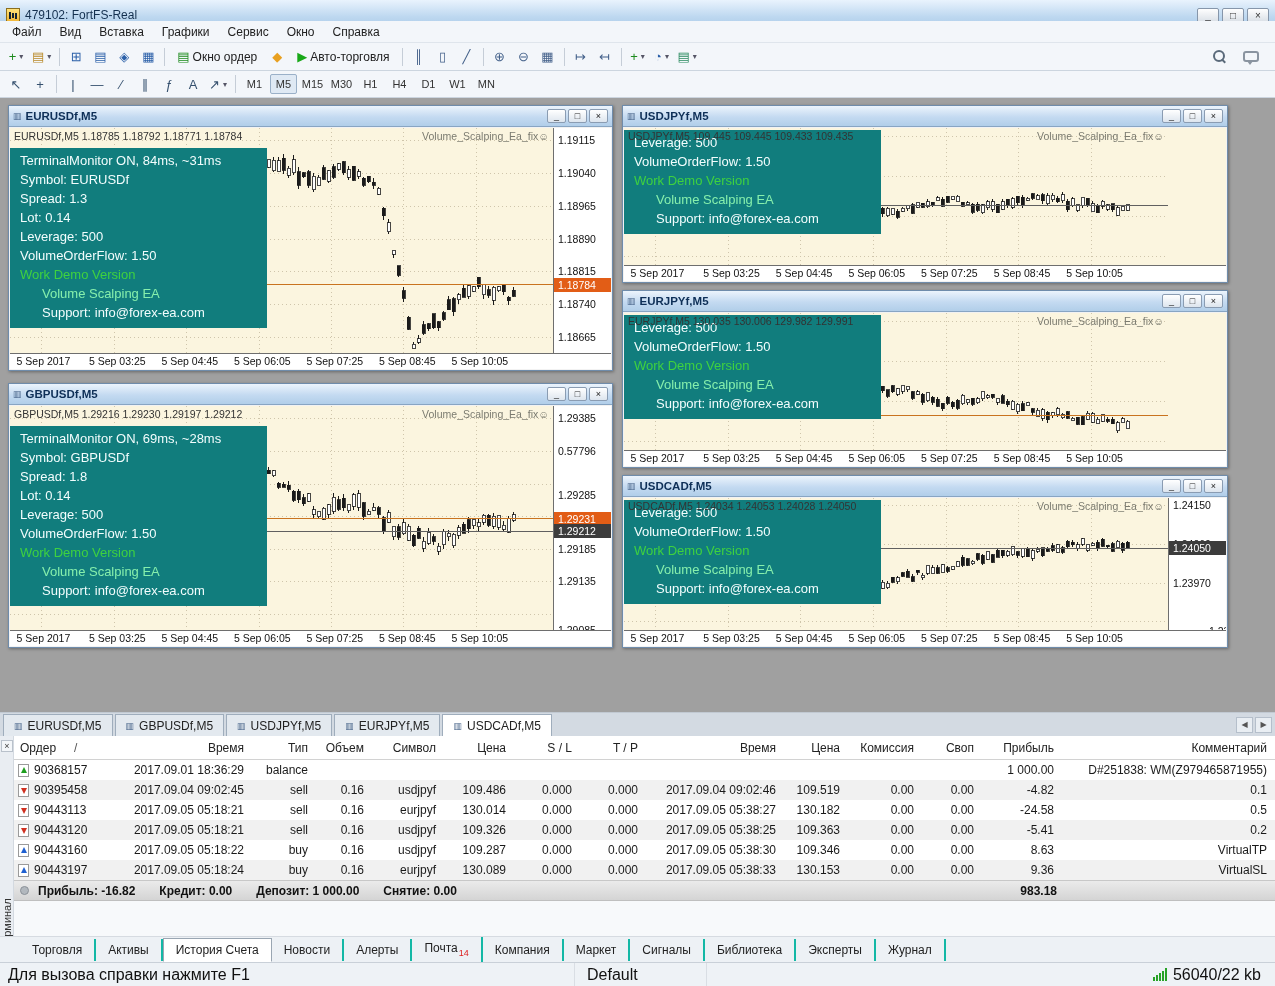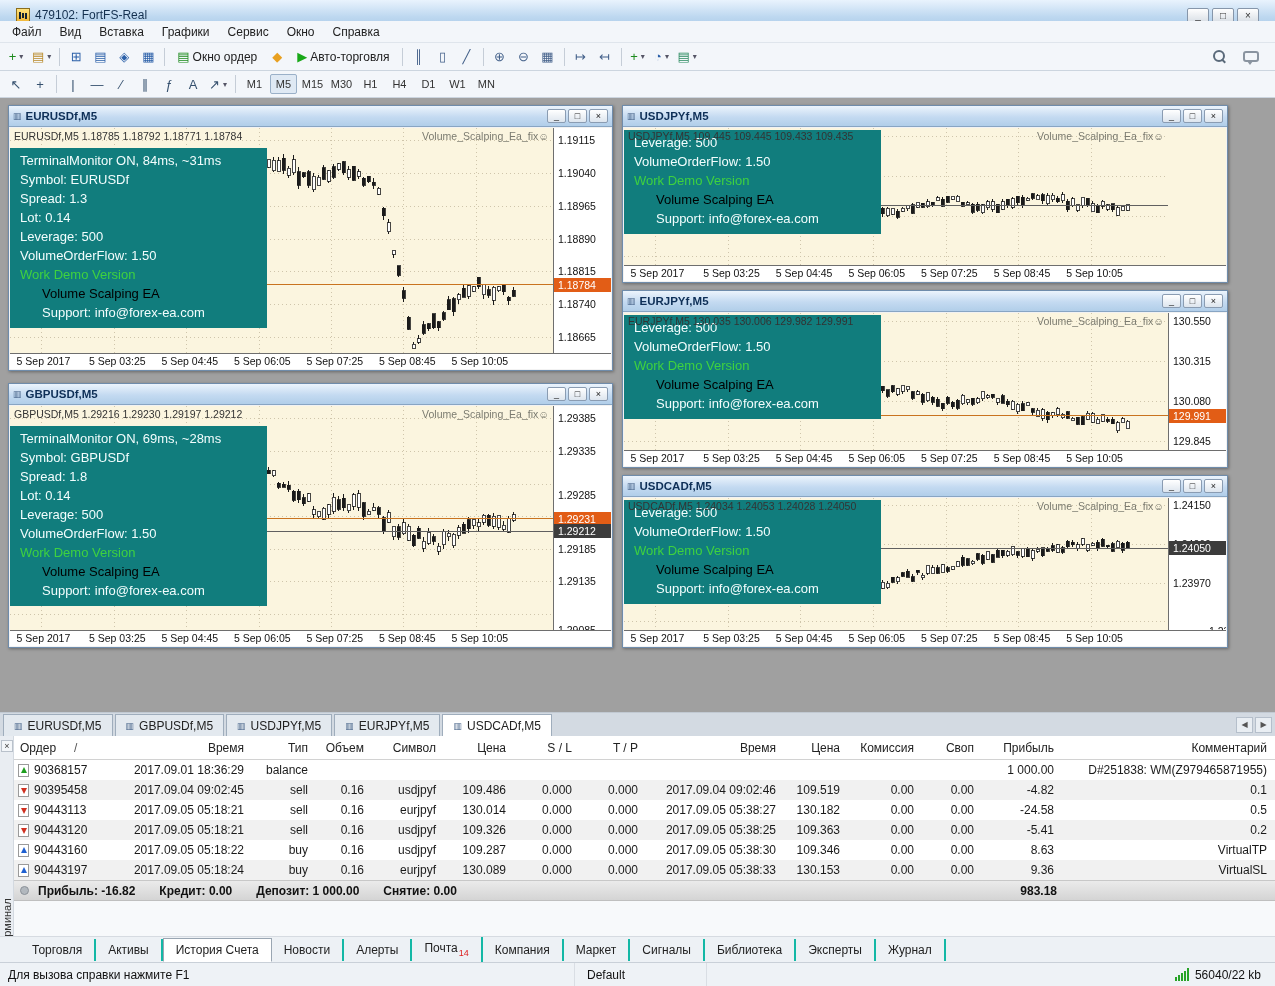--- a/index.html
+++ b/index.html
@@ -1,20 +1,20 @@
 <!DOCTYPE html>
 <html><head>
 <meta charset="utf-8">
 <style>
 *{margin:0;padding:0;box-sizing:border-box}
 html,body{width:1275px;height:986px;overflow:hidden}
 body{font-family:"Liberation Sans",sans-serif;background:#a0a0a0;position:relative;-webkit-user-select:none;user-select:none}
 .app{position:absolute;inset:0;background:#eef2f7}
 
-.titlebar{position:absolute;top:0;left:0;right:0;height:31px;background:linear-gradient(#e9f3fd,#bed8f0 55%,#a9c9e8);border-bottom:1px solid #7f9db9;display:flex;align-items:center;padding:0 16px;z-index:20}
+.titlebar{position:absolute;top:0;left:0;right:0;height:31px;background:linear-gradient(#e9f3fd,#bed8f0 55%,#a9c9e8);border-bottom:1px solid #7f9db9;display:flex;align-items:center;padding:0 6px;z-index:20}
 .app-icon{width:14px;height:14px;border:1px solid #8a6d1e;background:linear-gradient(#ffe27a,#f2b93b);margin-right:5px;position:relative}
 .app-icon::after{content:'';position:absolute;left:2px;top:3px;width:8px;height:7px;background:
  linear-gradient(#123 0 0) left/2px 7px no-repeat,
  linear-gradient(#123 0 0) center/2px 5px no-repeat,
  linear-gradient(#123 0 0) right/2px 6px no-repeat}
 .title-text{font-size:12px;color:#14304f;flex:1;white-space:nowrap}
 .win-btn{width:22px;height:15px;border:1px solid #8696aa;border-radius:2px;background:linear-gradient(#fefefe,#d9dfe6);margin-left:3px;font-size:10px;line-height:13px;text-align:center;color:#333}
 
 .menubar{position:absolute;top:21px;left:0;right:0;height:22px;background:#f3f6fa;border-bottom:1px solid #dfe5ec;display:flex;align-items:center;padding:0 3px;z-index:20}
 .menu-item{font-size:12px;color:#222;padding:3px 9px}
@@ -54,21 +54,21 @@
 .pmarker.orange{background:#e25d16}
 .pmarker.dark{background:#3c3c3c}
 .pline{position:absolute;left:0;right:0;height:1px;z-index:2}
 .pline.orange{background:#c9731f}
 .pline.dark{background:#606060}
 .ohlc{position:absolute;top:2px;left:4px;font-size:10.5px;color:#333;white-space:nowrap;z-index:6}
 .ea-corner{position:absolute;top:2px;right:4px;font-size:10.5px;color:#7b7b70;z-index:6}
 .ea-overlay{position:absolute;left:0;width:257px;background:#117d7d;padding:3px 0 6px 10px;z-index:5}
 .ov-line{font-size:13px;line-height:19px;color:#f2fdfd;white-space:nowrap}
 .ov-green{color:#3fd23f}
-.ov-blue{color:#000000}
+.ov-blue{color:#86efac}
 .ov-ind{padding-left:22px}
 
 .chart-tabs{position:absolute;top:712px;left:0;right:0;height:24px;background:#d3dae2;border-top:1px solid #c1c9d2;display:flex;align-items:flex-end;padding:2px 3px 0;z-index:20}
 .ctab{height:22px;display:flex;align-items:center;gap:5px;padding:0 10px;font-size:12px;color:#222;background:#e3e9ef;border:1px solid #9fadbc;border-bottom:none;margin-right:2px;white-space:nowrap}
 .ctab.active{background:#fff}
 .ctab-icon{font-size:9px;color:#49658a}
 .ctab-arrows{margin-left:auto;display:flex;gap:2px;align-self:center;padding-bottom:2px}
 .ctab-arrow{width:17px;height:16px;display:flex;align-items:center;justify-content:center;font-size:8px;color:#555;border:1px solid #b5bfcb;background:#e9eef3}
 
 .terminal{position:absolute;top:736px;left:0;right:0;height:226px;background:#fff;z-index:20}
@@ -94,21 +94,21 @@
 .summary{position:absolute;top:880px;left:14px;right:0;height:21px;background:linear-gradient(#ebebeb,#d4d4d4);border-top:1px solid #c8c8c8;border-bottom:1px solid #bfbfbf;display:flex;align-items:center;font-size:12px;font-weight:bold;color:#111;z-index:21}
 .sum-icon{width:9px;height:9px;border-radius:50%;background:#b2b8be;border:1px solid #8b9199;margin:0 9px 0 6px;flex-shrink:0}
 .sum-item{margin-right:24px;white-space:nowrap}
 .balance-total{position:absolute;right:218px;font-weight:bold}
 .term-gap{position:absolute;top:901px;left:14px;right:0;height:35px;background:#f7f9fb;z-index:21}
 .term-tabs{position:absolute;top:936px;left:0;right:0;height:26px;background:#edf1f5;border-top:1px solid #d6dbe1;display:flex;align-items:center;padding-left:20px;z-index:23}
 .ttab{position:relative;padding:4px 12px;font-size:12px;color:#222;border-right:2px solid #14b8a6;white-space:nowrap}
 .ttab.active{background:#fff;border:1px solid #9aa6b2;border-bottom-color:#fff}
 .badge{color:#d22;font-size:9px;vertical-align:sub;margin-left:1px}
 
-.statusbar{position:absolute;top:962px;left:0;right:0;height:24px;background:#eef2f6;border-top:1px solid #c9d0d8;display:flex;align-items:stretch;font-size:12px;color:#111;z-index:24}
+.statusbar{position:absolute;top:962px;left:0;right:0;height:24px;background:#eef2f6;border-top:1px solid #c9d0d8;display:flex;align-items:stretch;font-size:16px;color:#111;z-index:24}
 .sb-help{width:575px;display:flex;align-items:center;padding-left:8px;border-right:1px solid #d9dee4}
 .sb-profile{width:132px;display:flex;align-items:center;padding-left:12px;border-right:1px solid #d9dee4}
 .sb-spacer{flex:1}
 .sb-traffic{display:flex;align-items:center;gap:6px;padding-right:14px}
 .bars{display:flex;align-items:flex-end;gap:1px;height:13px}
 .bars i{width:2px;background:#27a327;display:block}
 </style>
 </head>
 <body>
 
@@ -752,21 +752,21 @@
               <div class="ov-line ov-white">Spread: 1.8</div>
               <div class="ov-line ov-white">Lot: 0.14</div>
               <div class="ov-line ov-white">Leverage: 500</div>
               <div class="ov-line ov-white">VolumeOrderFlow: 1.50</div>
               <div class="ov-line ov-green">Work Demo Version</div>
               <div class="ov-line ov-blue ov-ind">Volume Scalping EA</div>
               <div class="ov-line ov-white ov-ind">Support: info@forex-ea.com</div>
             </div></div>
           <div class="paxis">
             <div class="ptick" style="top: 6.43px;">1.29385</div>
-            <div class="ptick" style="top: 39.0117px;">1.29335</div>
+            <div class="ptick" style="top: 39.0117px;">0.57796</div>
             <div class="ptick" style="top: 71.5933px; margin-top: 11px;">1.29285</div>
             <div class="ptick" style="top: 104.175px;">1.29235</div>
             <div class="ptick" style="top: 136.757px;">1.29185</div>
             <div class="ptick" style="top: 169.338px;">1.29135</div>
             <div class="ptick" style="top: 218px;">1.29085</div>
             <div class="pmarker orange" style="top: 105.782px;">1.29231</div>
             <div class="pmarker dark" style="top: 118.163px;">1.29212</div>
           </div>
           <div class="taxis">
             <div class="ttick" style="left: 6.54px;">5 Sep 2017</div>
@@ -1249,27 +1249,20 @@
               <rect x="497" y="105.99539804520725" width="3" height="3.5159558382765255" fill="#ffffff" stroke="#1a1a1a" stroke-width="0.8" shape-rendering="crispEdges"></rect>
               <line x1="503.5" y1="107.07235980000371" x2="503.5" y2="116.33215178291756" stroke="#1a1a1a" stroke-width="1" shape-rendering="crispEdges"></line>
               <rect x="502" y="108.44737109742152" width="3" height="7.246701610502313" fill="#ffffff" stroke="#1a1a1a" stroke-width="0.8" shape-rendering="crispEdges"></rect>
             </svg><div class="pline orange" style="top: 102.48px;"></div><div class="ohlc">EURJPYf,M5  130.035 130.006 129.982 129.991</div><div class="ea-corner">Volume_Scalping_Ea_fix☺</div><div class="ea-overlay" style="top: 2px;">
               <div class="ov-line ov-white">Leverage: 500</div>
               <div class="ov-line ov-white">VolumeOrderFlow: 1.50</div>
               <div class="ov-line ov-green">Work Demo Version</div>
               <div class="ov-line ov-blue ov-ind">Volume Scalping EA</div>
               <div class="ov-line ov-white ov-ind">Support: info@forex-ea.com</div>
             </div></div>
-          <div class="paxis">
-            <div class="ptick" style="top: 1.645px;">130.550</div>
-            <div class="ptick" style="top: 41.7233px;">130.315</div>
-            <div class="ptick" style="top: 81.8017px;">130.080</div>
-            <div class="ptick" style="top: 121.88px;">129.845</div>
-            <div class="pmarker orange" style="top: 95.9803px;">129.991</div>
-          </div>
           <div class="taxis">
             <div class="ttick" style="left: 6.552px;">5 Sep 2017</div>
             <div class="ttick" style="left: 79.17px;">5 Sep 03:25</div>
             <div class="ttick" style="left: 151.788px;">5 Sep 04:45</div>
             <div class="ttick" style="left: 224.406px;">5 Sep 06:05</div>
             <div class="ttick" style="left: 297.024px;">5 Sep 07:25</div>
             <div class="ttick" style="left: 369.642px;">5 Sep 08:45</div>
             <div class="ttick" style="left: 442.26px;">5 Sep 10:05</div>
           </div>
           <div class="taxis-corner"></div>

